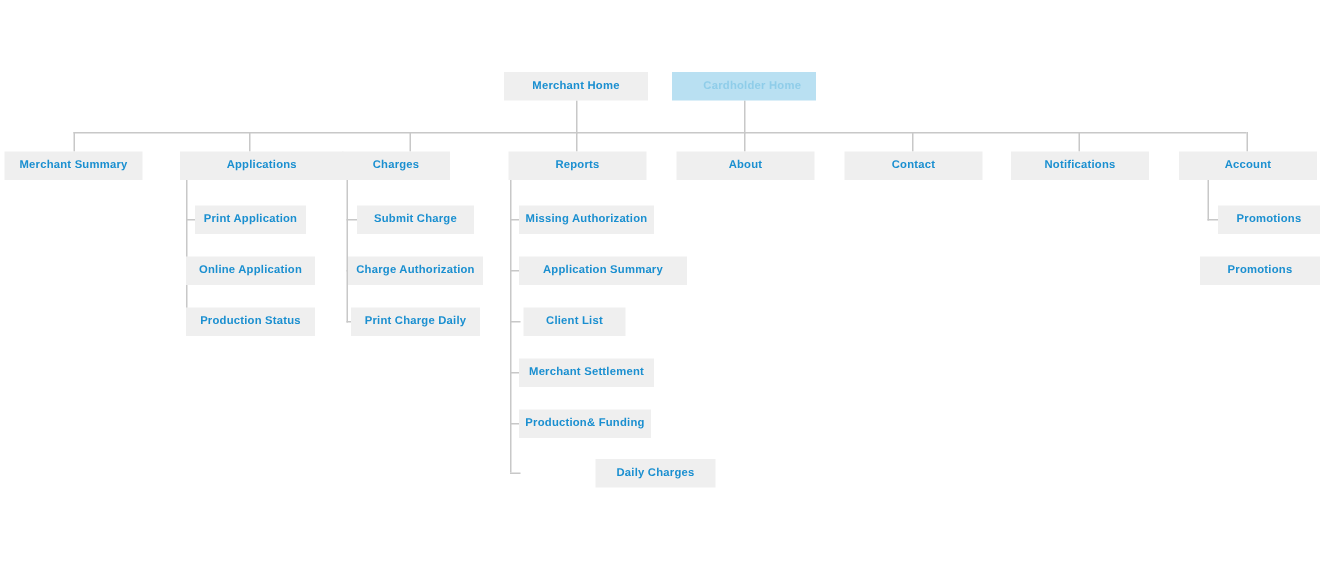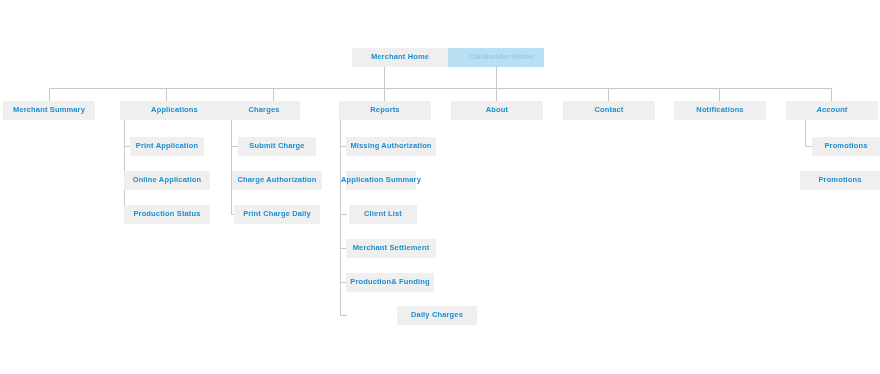--- a/index.html
+++ b/index.html
@@ -81,42 +81,42 @@
   <div class="edge h" style="left:340px; top:146px; width:7px;"></div>
   <div class="edge h" style="left:340px; top:180px; width:7px;"></div>
   <div class="edge h" style="left:340px; top:214px; width:7px;"></div>
   <div class="edge h" style="left:340px; top:248px; width:7px;"></div>
   <div class="edge h" style="left:340px; top:282px; width:7px;"></div>
   <div class="edge h" style="left:340px; top:315px; width:7px;"></div>
 
   <div class="edge v" style="left:805px; top:120px; height:27px;"></div>
   <div class="edge h" style="left:805px; top:146px; width:7px;"></div>
 
-  <div class="node" style="left:336px; top:48px; width:96px;margin-left:16px;">Merchant Home</div>
+  <div class="node" style="left:336px; top:48px; width:96px;">Merchant Home</div>
   <div class="node highlight" style="left:448px; top:48px; width:96px;padding-left:11px;">Cardholder Home</div>
 
   <div class="node" style="left:3px; top:101px; width:92px;">Merchant Summary</div>
   <div class="node" style="left:120px; top:101px; width:109px;">Applications</div>
   <div class="node" style="left:228px; top:101px; width:72px;">Charges</div>
   <div class="node" style="left:339px; top:101px; width:92px;">Reports</div>
   <div class="node" style="left:451px; top:101px; width:92px;">About</div>
   <div class="node" style="left:563px; top:101px; width:92px;">Contact</div>
   <div class="node" style="left:674px; top:101px; width:92px;">Notifications</div>
-  <div class="node" style="left:786px; top:101px; width:92px;font-style:italic;">Account</div>
+  <div class="node" style="left:786px; top:101px; width:92px;">Account</div>
 
   <div class="node" style="left:130px; top:137px; width:74px;">Print Application</div>
   <div class="node" style="left:124px; top:171px; width:86px;">Online Application</div>
   <div class="node" style="left:124px; top:205px; width:86px;">Production Status</div>
 
   <div class="node" style="left:238px; top:137px; width:78px;">Submit Charge</div>
   <div class="node" style="left:232px; top:171px; width:90px;">Charge Authorization</div>
   <div class="node" style="left:234px; top:205px; width:86px;">Print Charge Daily</div>
 
   <div class="node" style="left:346px; top:137px; width:90px;">Missing Authorization</div>
-  <div class="node" style="left:346px; top:171px; width:70px;">Application Summary</div>
+  <div class="node" style="left:346px; top:171px; width:112px;">Application Summary</div>
   <div class="node" style="left:349px; top:205px; width:68px;">Client List</div>
   <div class="node" style="left:346px; top:239px; width:90px;">Merchant Settlement</div>
   <div class="node" style="left:346px; top:273px; width:88px;">Production&amp; Funding</div>
   <div class="node" style="left:349px; top:306px; width:80px;margin-left:48px;">Daily Charges</div>
 
   <div class="node" style="left:812px; top:137px; width:68px;">Promotions</div>
   <div class="node" style="left:800px; top:171px; width:80px;">Promotions</div>
 
 </div>
 

